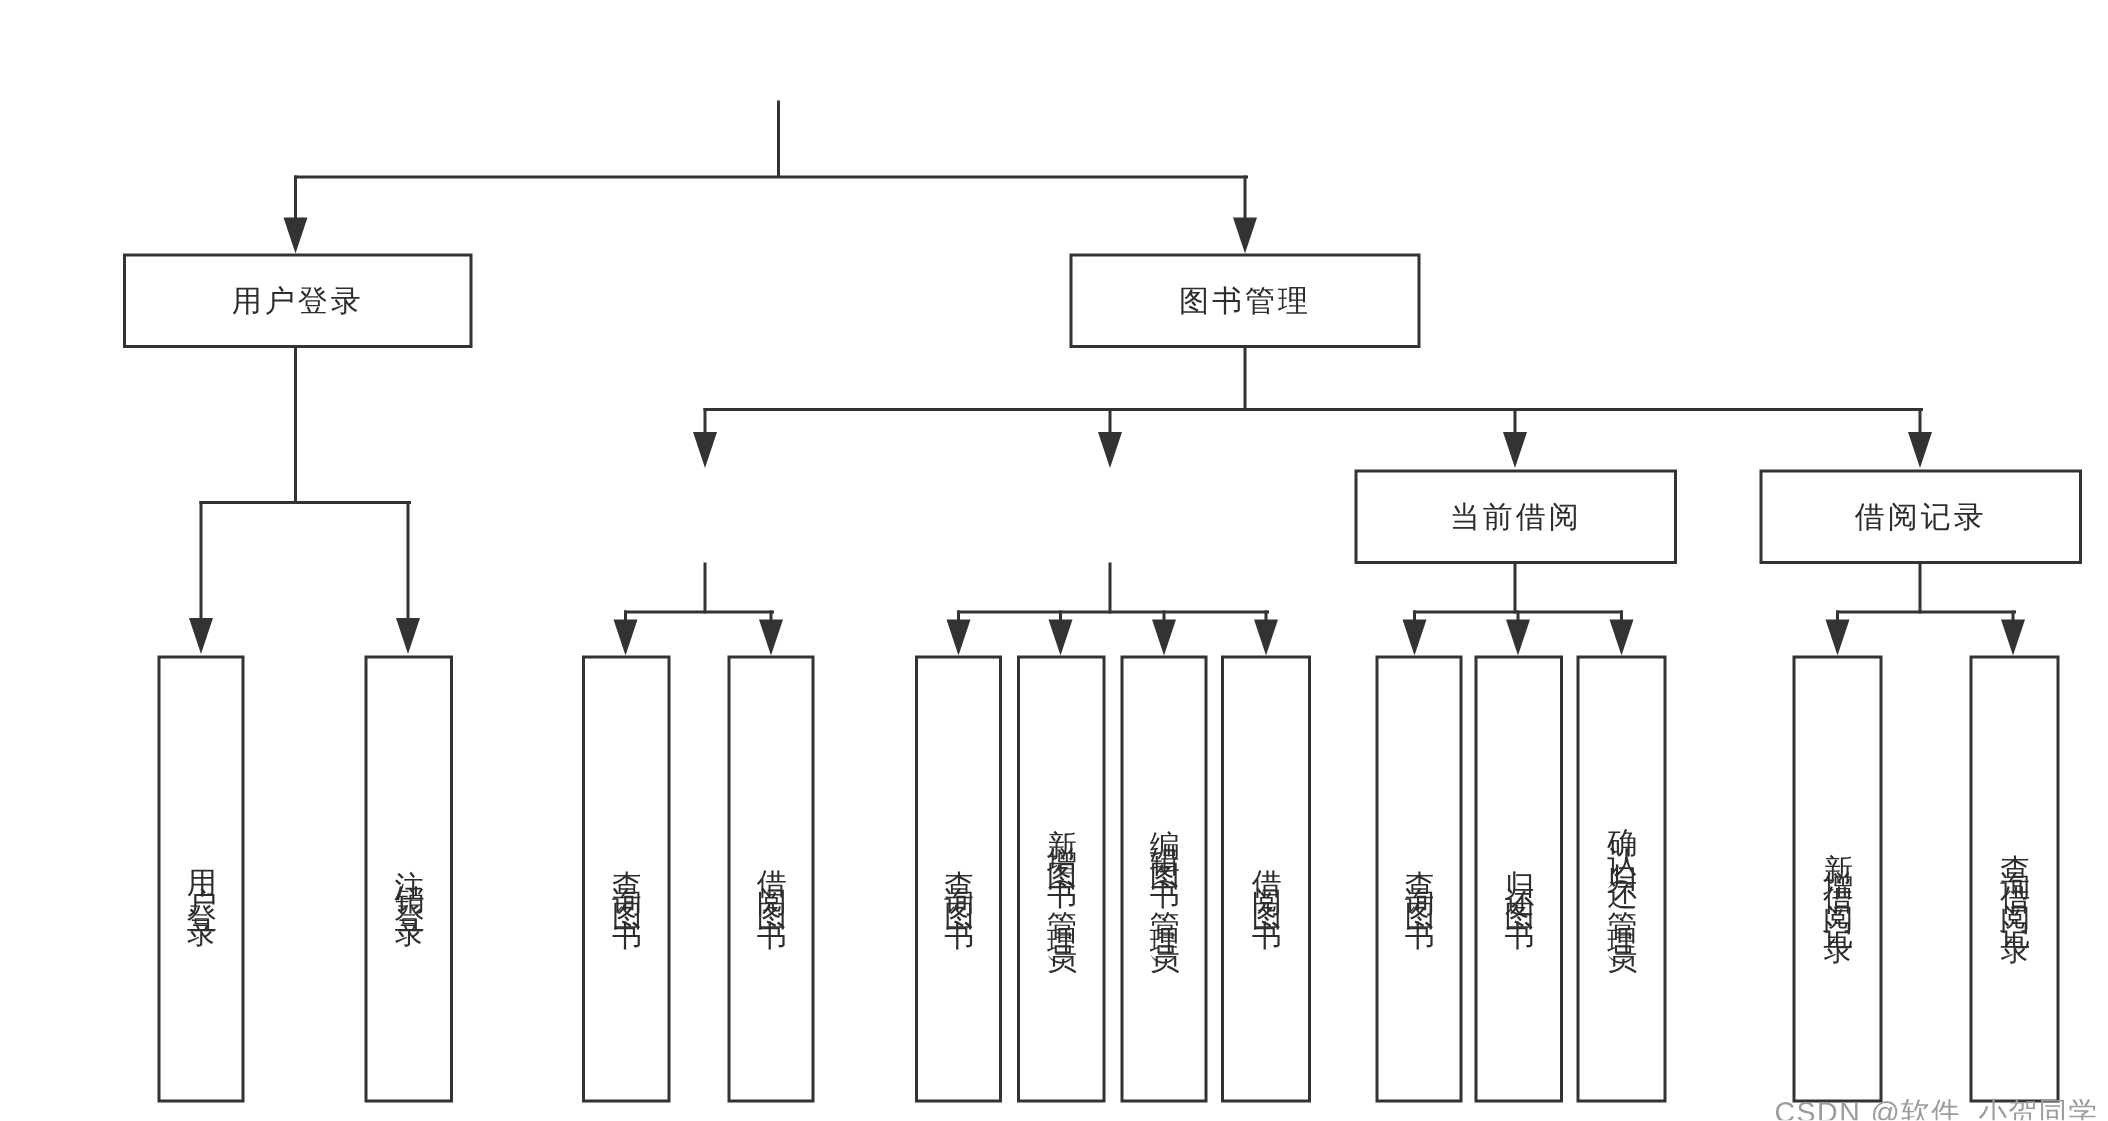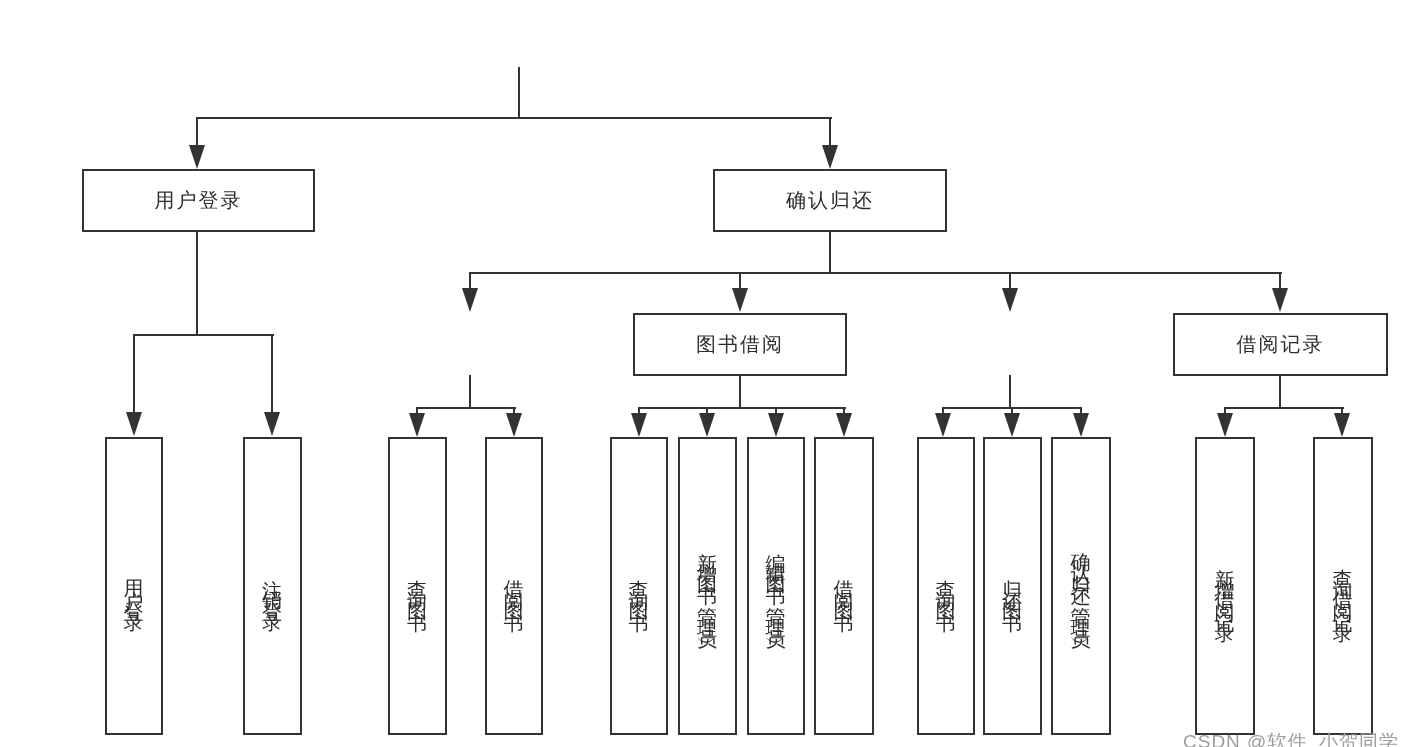--- a/index.html
+++ b/index.html
@@ -93,23 +93,23 @@
 
   <div class="vline" style="left:1279px; top:375px; height:34px;"></div>
   <div class="hline" style="left:1224px; top:407px; width:120px;"></div>
   <div class="vline" style="left:1224px; top:407px; height:9px;"></div>
   <div class="arrowhead" style="left:1217px; top:413px;"></div>
   <div class="vline" style="left:1341px; top:407px; height:9px;"></div>
   <div class="arrowhead" style="left:1334px; top:413px;"></div>
 
 
   <div class="node" style="left:82px; top:169px; width:233px; height:63px;">用户登录</div>
-  <div class="node" style="left:713px; top:169px; width:234px; height:63px;">确认归还</div>
+  <div class="node" style="left:713px; top:169px; width:234px; height:63px;">图书管理</div>
 
-  <div class="node" style="left:633px; top:313px; width:214px; height:63px;">图书借阅</div>
+  <div class="node" style="left:903px; top:313px; width:215px; height:63px;">当前借阅</div>
   <div class="node" style="left:1173px; top:313px; width:215px; height:63px;text-align:right;">借阅记录</div>
 
   <div class="leaf" style="left:105px; width:58px;">用户登录</div>
   <div class="leaf" style="left:243px; width:59px;">注销登录</div>
 
   <div class="leaf" style="left:388px; width:59px;">查询图书</div>
   <div class="leaf" style="left:485px; width:58px;">借阅图书</div>
 
   <div class="leaf" style="left:610px; width:58px;">查询图书</div>
   <div class="leaf" style="left:678px; width:59px;">新增图书（管理员）</div>

